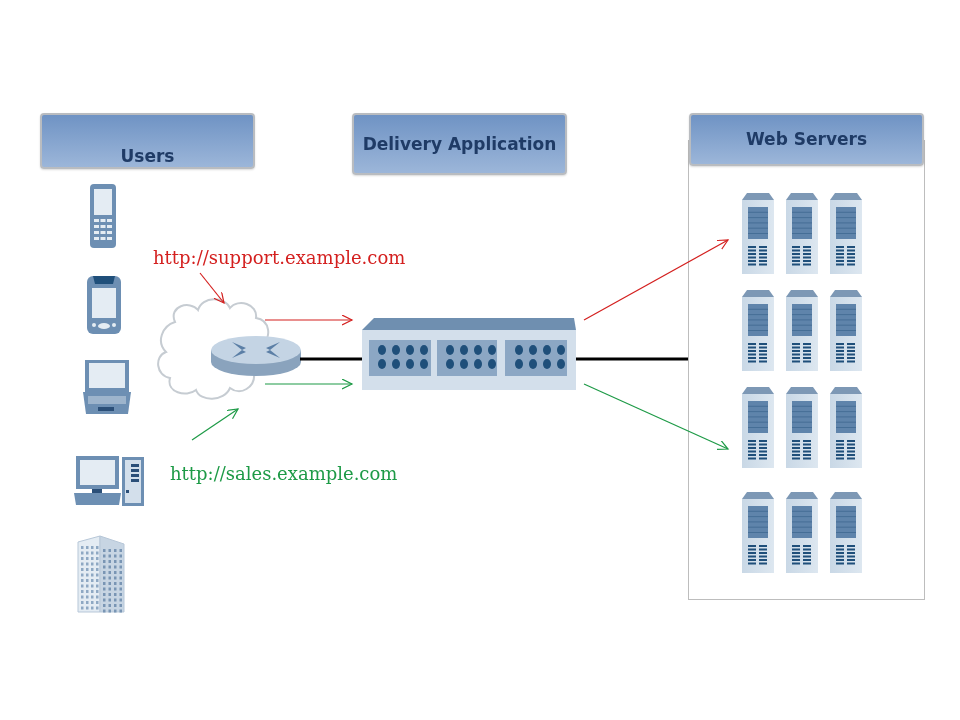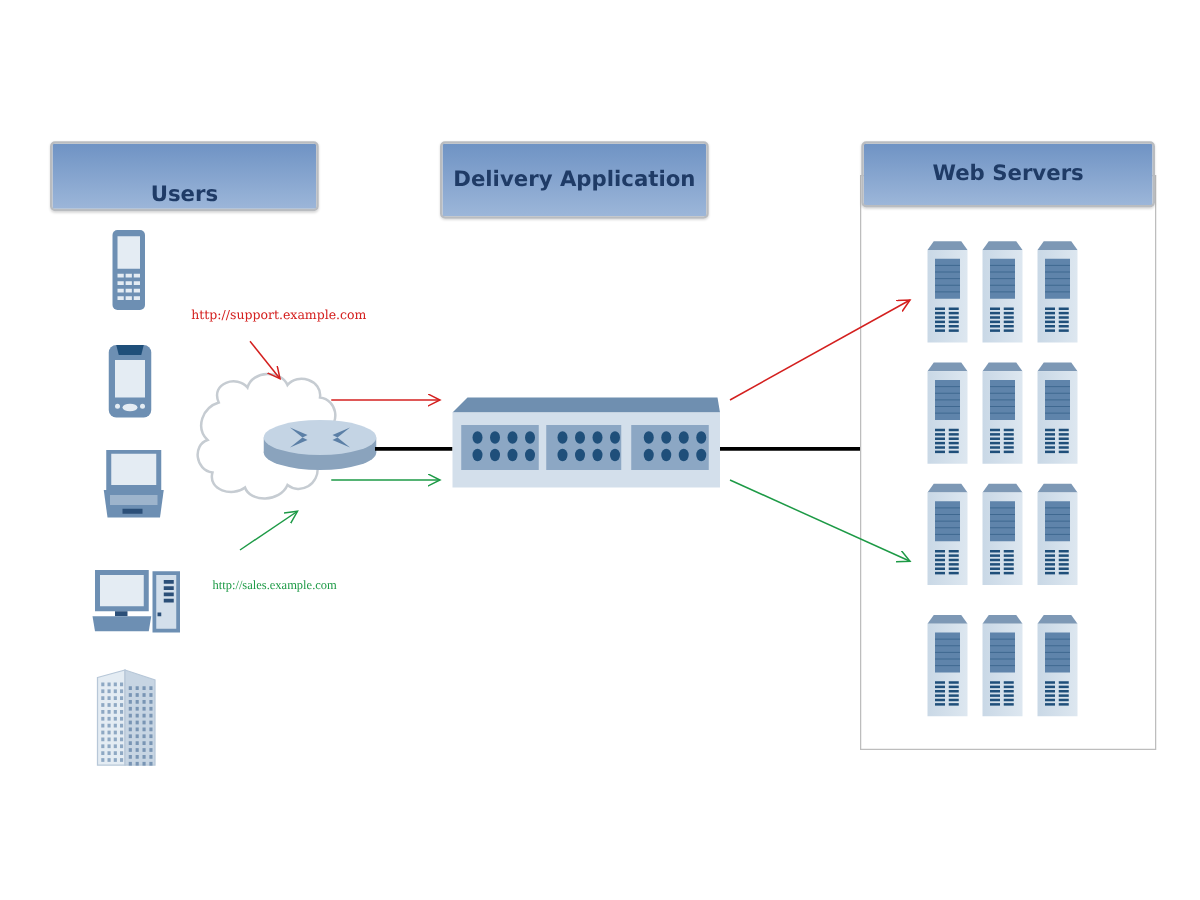--- a/index.html
+++ b/index.html
@@ -6,23 +6,23 @@
   body{width:960px;height:720px;position:relative;overflow:hidden;font-family:"DejaVu Sans","Liberation Sans",sans-serif;}
   .hdr{position:absolute;box-sizing:border-box;border:2px solid #b9bcc0;border-radius:4px;
        background:linear-gradient(#6f93c4,#9cb6d9);color:#1f3b66;font-weight:bold;
        display:flex;align-items:center;justify-content:center;text-align:center;
        font-size:17px;line-height:26px;box-shadow:0 1px 2px rgba(0,0,0,.15);}
   .hdr span{display:block;}
   #users-hdr{left:24px;top:113px;width:215px;height:56px;padding-top:30px;margin-left:16px;}
   #adc-hdr{left:352px;top:113px;width:215px;height:62px;flex-direction:column;}
   #web-hdr{left:689px;top:113px;width:235px;height:53px;padding-bottom:2px;justify-content:center;}
   #web-box{position:absolute;left:688px;top:140px;width:237px;height:460px;box-sizing:border-box;border:1px solid #bdbdbd;background:#fff;}
-  .label{position:absolute;font-family:"DejaVu Serif","Liberation Serif",serif;font-size:10px;white-space:nowrap;}
+  .label{position:absolute;font-family:"DejaVu Serif","Liberation Serif",serif;font-size:18px;white-space:nowrap;}
   #lbl-support{left:153px;top:247px;color:#d4201f;}
-  #lbl-sales{left:170px;top:463px;color:#1d9a46;font-family:Liberation Serif, serif;}
+  #lbl-sales{left:170px;top:463px;color:#1d9a46;}
   svg{position:absolute;left:0;top:0;}
 </style>
 </head>
 <body>
 
 <div id="web-box"></div>
 
 <div id="users-hdr" class="hdr">
   <span>Users</span>
 </div>

